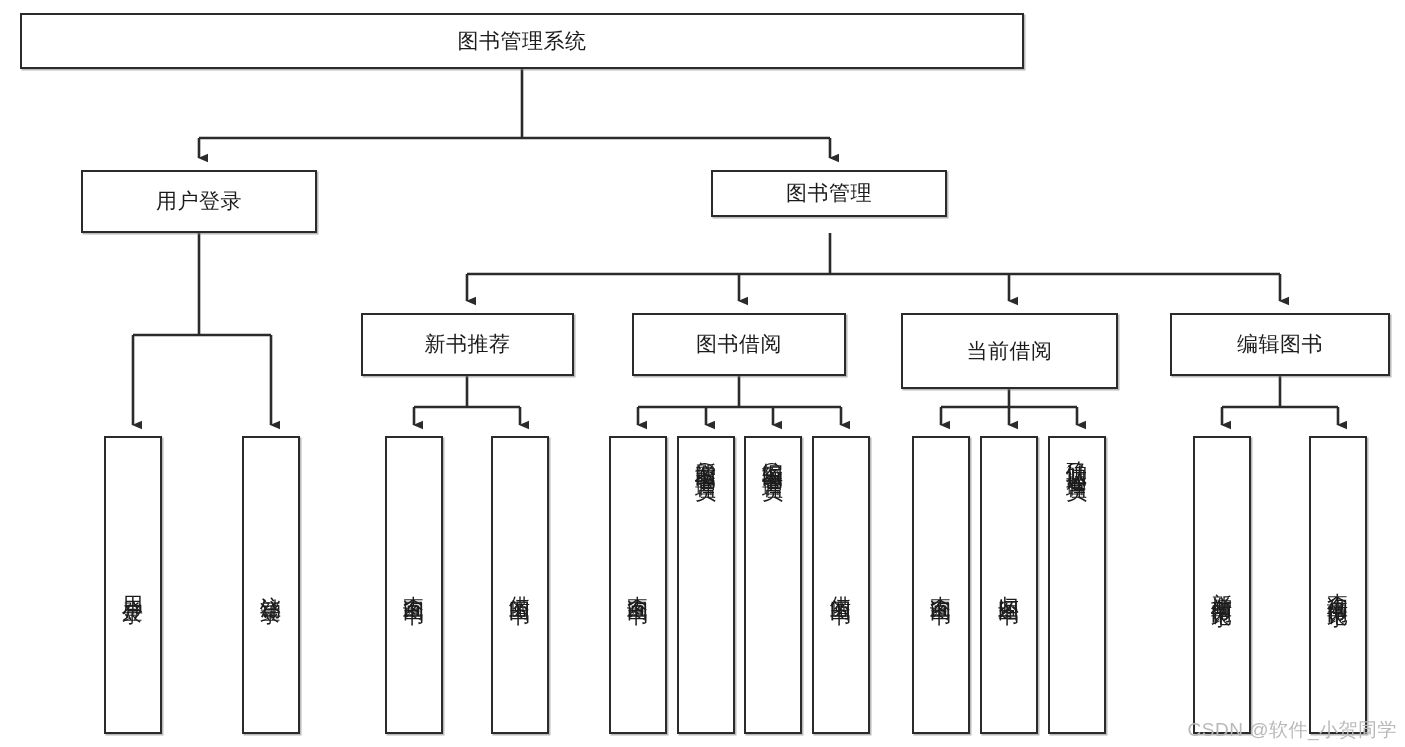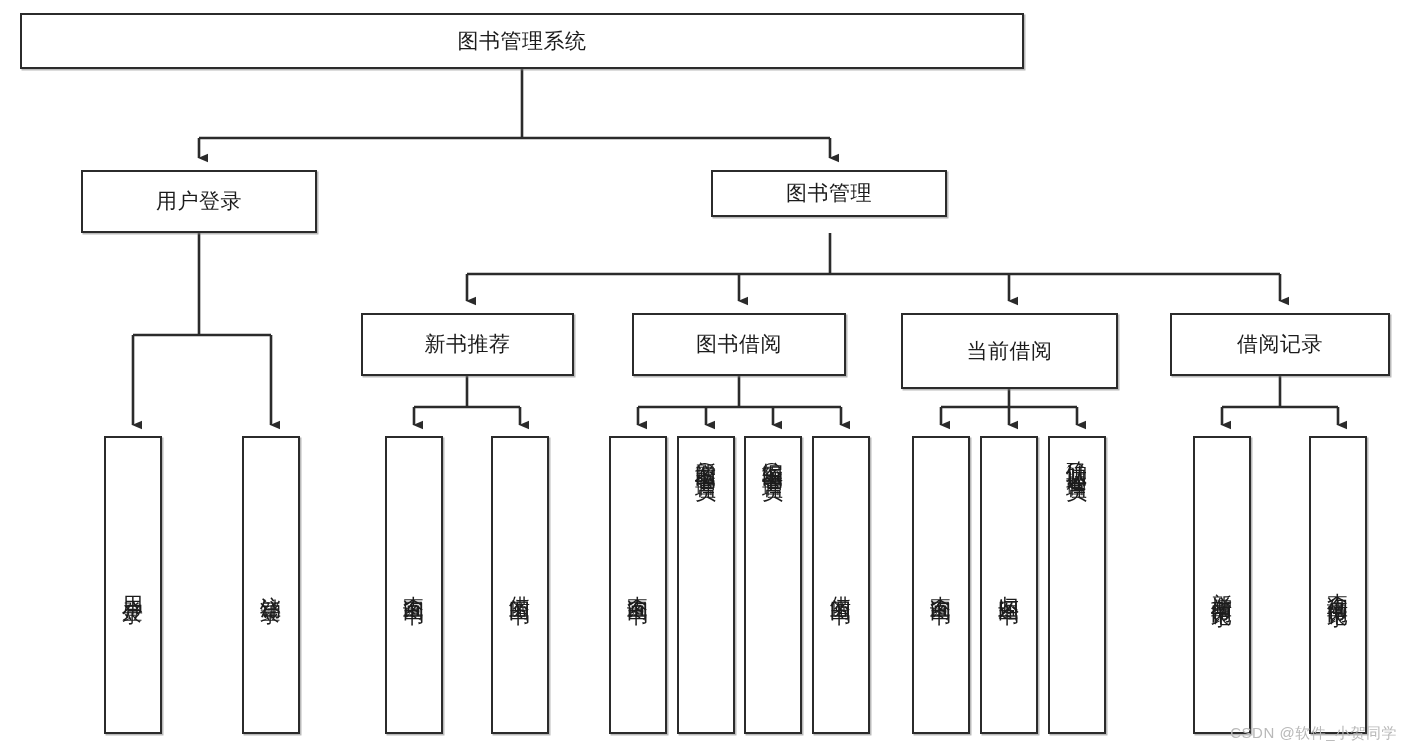--- a/index.html
+++ b/index.html
@@ -60,21 +60,21 @@
   }
   
   .node-box.vertical.centered {
     align-items: center;
     padding-top: 0;
   }
   .watermark {
     position: absolute;
     right: 8px;
     bottom: 4px;
-    font-size: 15px;
+    font-size: 19px;
     color: #b9b9b9;
     white-space: nowrap;
     letter-spacing: 0.5px;
   }
 </style>
 </head>
 <body>
 
 <div id="diagram-root">
 
@@ -143,21 +143,21 @@
   <div class="node-box" style="left:361px; top:313px; width:213px; height:63px;">
     <span class="node-label">新书推荐</span>
   </div>
   <div class="node-box" style="left:632px; top:313px; width:214px; height:63px;">
     <span class="node-label">图书借阅</span>
   </div>
   <div class="node-box" style="left:901px; top:313px; width:217px; height:76px;">
     <span class="node-label">当前借阅</span>
   </div>
   <div class="node-box" style="left:1170px; top:313px; width:220px; height:63px;">
-    <span class="node-label">借阅记录</span>
+    <span class="node-label">编辑图书</span>
   </div>
 
   <div class="node-box vertical centered" style="left:104px; top:436px; width:58px; height:298px;">
     <span class="node-label">用户登录</span>
   </div>
   <div class="node-box vertical centered" style="left:242px; top:436px; width:58px; height:298px;">
     <span class="node-label">注销登录</span>
   </div>
 
   <div class="node-box vertical centered" style="left:385px; top:436px; width:58px; height:298px;">

